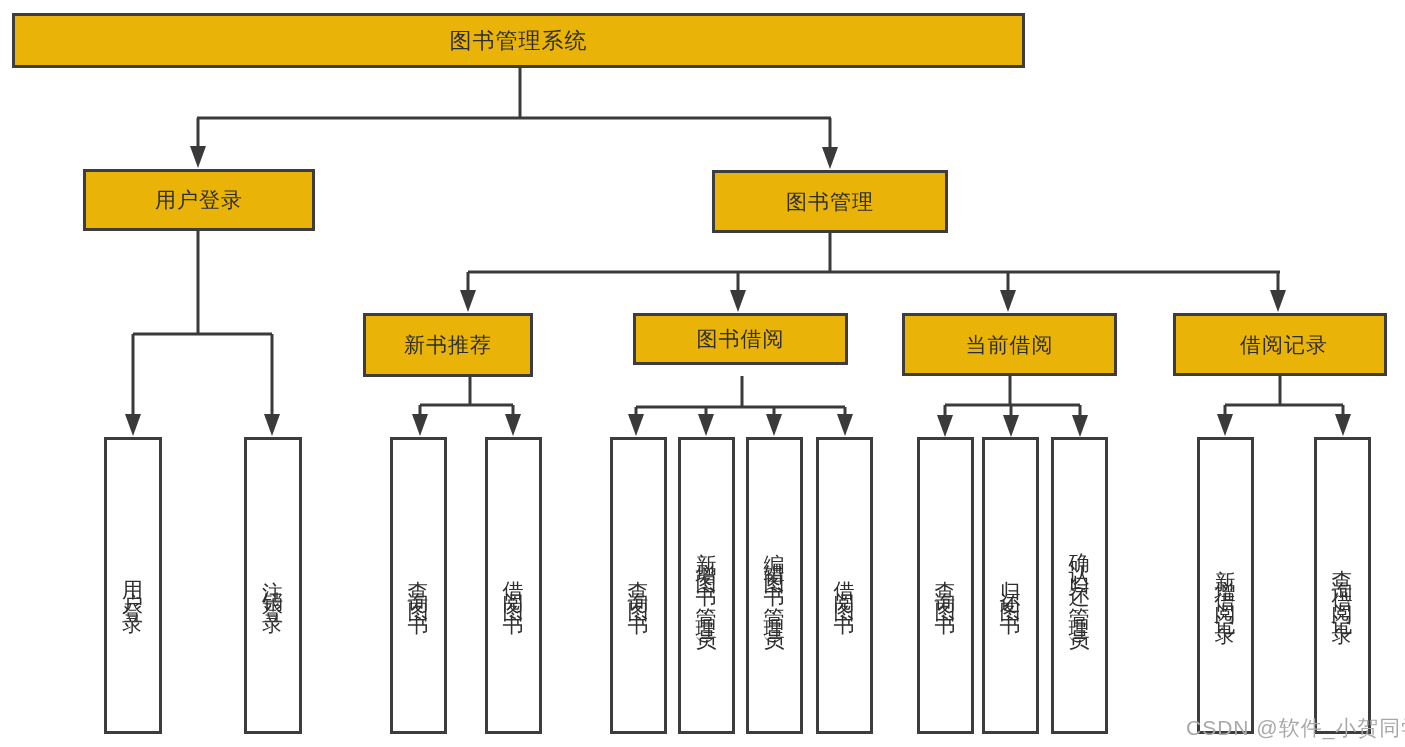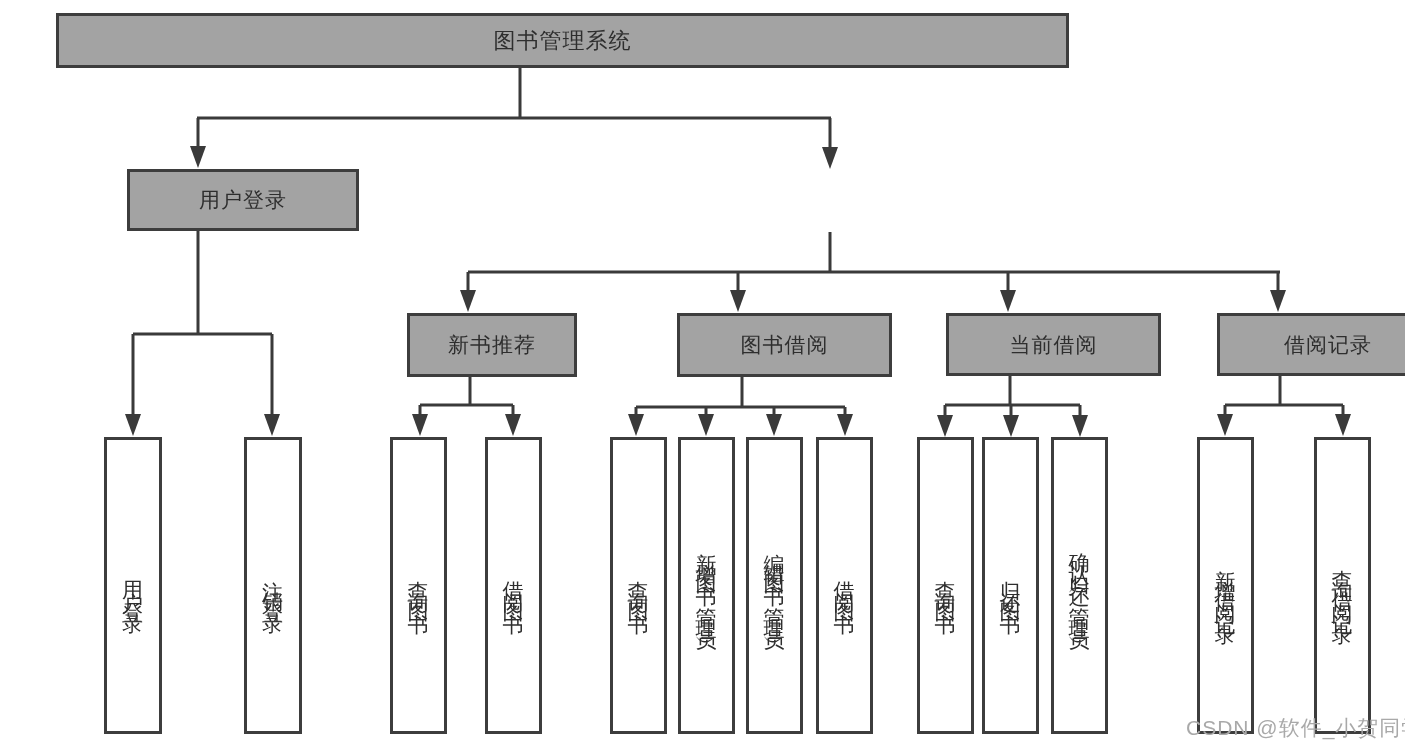--- a/index.html
+++ b/index.html
@@ -9,26 +9,25 @@
     background:#ffffff;
     font-family:"Liberation Sans","DejaVu Sans",sans-serif;
     overflow:hidden;
   }
   #connectors{position:absolute;left:0;top:0;pointer-events:none;}
   #connectors path{stroke:var(--line,#3a3a3a);stroke-width:3;fill:none;}
   #connectors polygon{fill:var(--line,#3a3a3a);}
   .node{
     position:absolute;
     box-sizing:border-box;
-    background:#a3a3a3;
+    background:#eab308;
     border:3px solid var(--border,#3d3d3d);
     display:flex;align-items:center;justify-content:center;
     font-size:21px;color:var(--text,#2e2e2e);
     letter-spacing:1px;
-    margin-left:44px;
   }
   .node.root{font-size:22px;}
   .leaf{
     position:absolute;
     top:437px;height:297px;width:57px;
     box-sizing:border-box;
     background:#ffffff;
     border:3px solid var(--border,#3d3d3d);
     display:flex;align-items:center;justify-content:center;
   }
@@ -78,23 +77,24 @@
     <polygon points="937,415 953,415 945,437"></polygon>
     <polygon points="1003,415 1019,415 1011,437"></polygon>
     <polygon points="1072,415 1088,415 1080,437"></polygon>
     <polygon points="1217,414 1233,414 1225,436"></polygon>
     <polygon points="1335,414 1351,414 1343,436"></polygon>
   </svg>
 
   <div class="node root" style="left:12px;top:13px;width:1013px;height:55px;">图书管理系统</div>
 
   <div class="node" style="left:83px;top:169px;width:232px;height:62px;">用户登录</div>
+  <div class="node" style="left:712px;top:170px;width:236px;height:63px;">图书管理</div>
 
   <div class="node" style="left:363px;top:313px;width:170px;height:64px;">新书推荐</div>
-  <div class="node" style="left:633px;top:313px;width:215px;height:64px;">图书借阅</div>
+  <div class="node" style="left:633px;top:313px;width:215px;height:52px;">图书借阅</div>
   <div class="node" style="left:902px;top:313px;width:215px;height:63px;">当前借阅</div>
   <div class="node" style="left:1173px;top:313px;width:214px;height:63px;padding-left:8px;">借阅记录</div>
 
   <div class="leaf" style="left:104px;width:58px;">
     <span>用户登录</span>
   </div>
   <div class="leaf" style="left:244px;width:58px;">
     <span>注销登录</span>
   </div>
 

